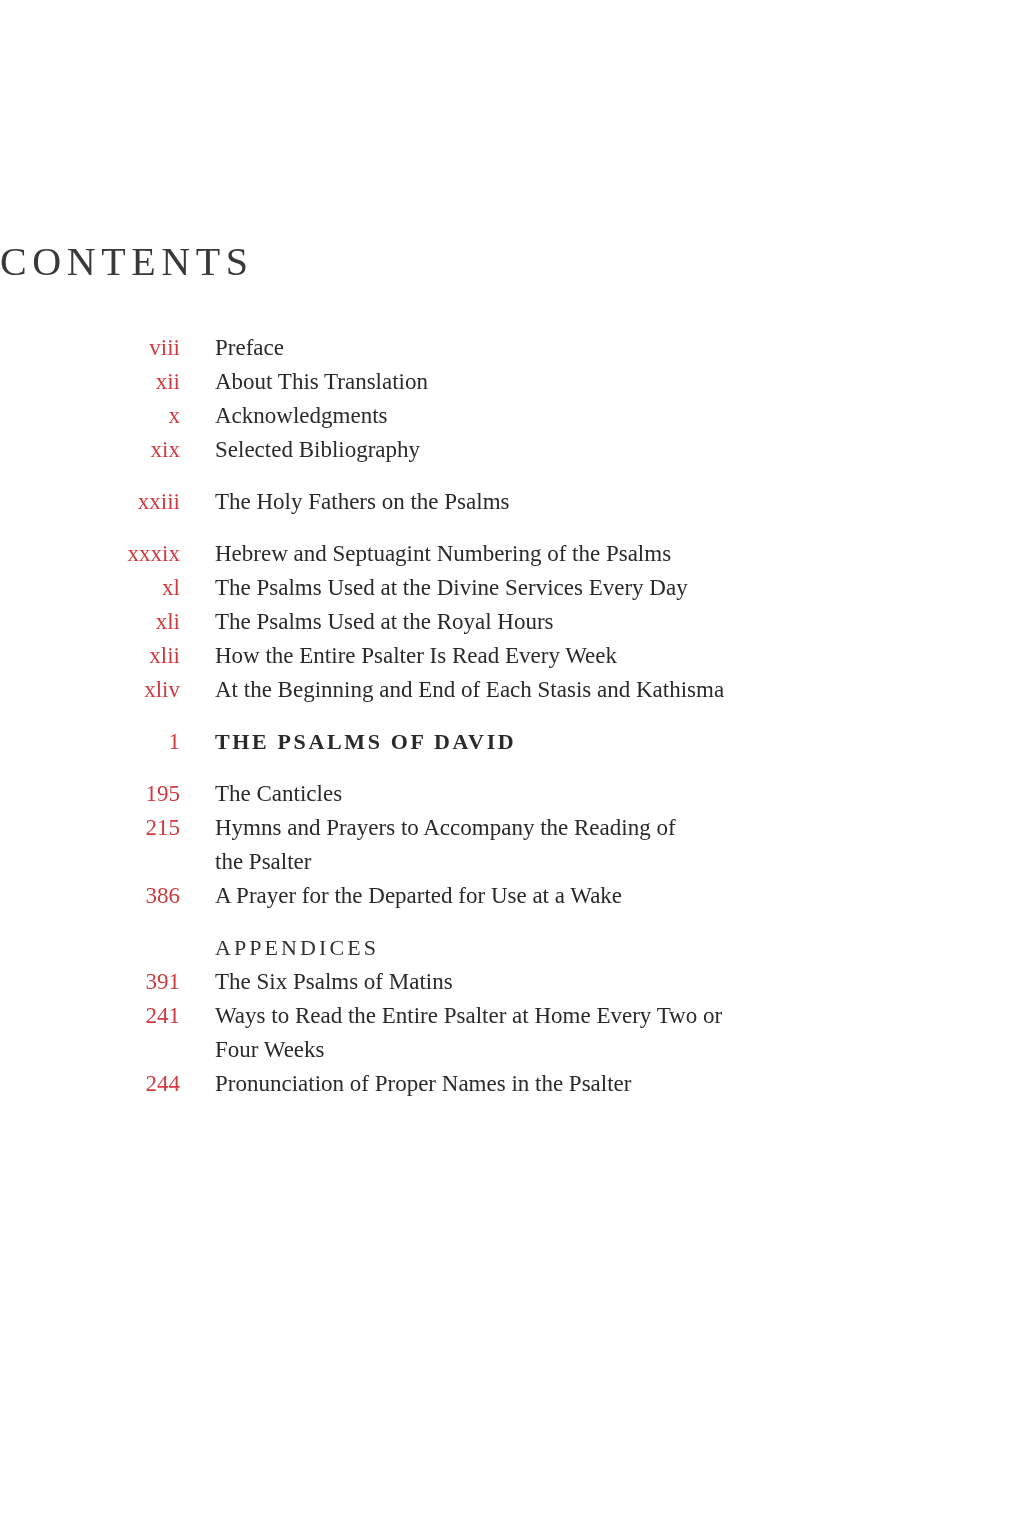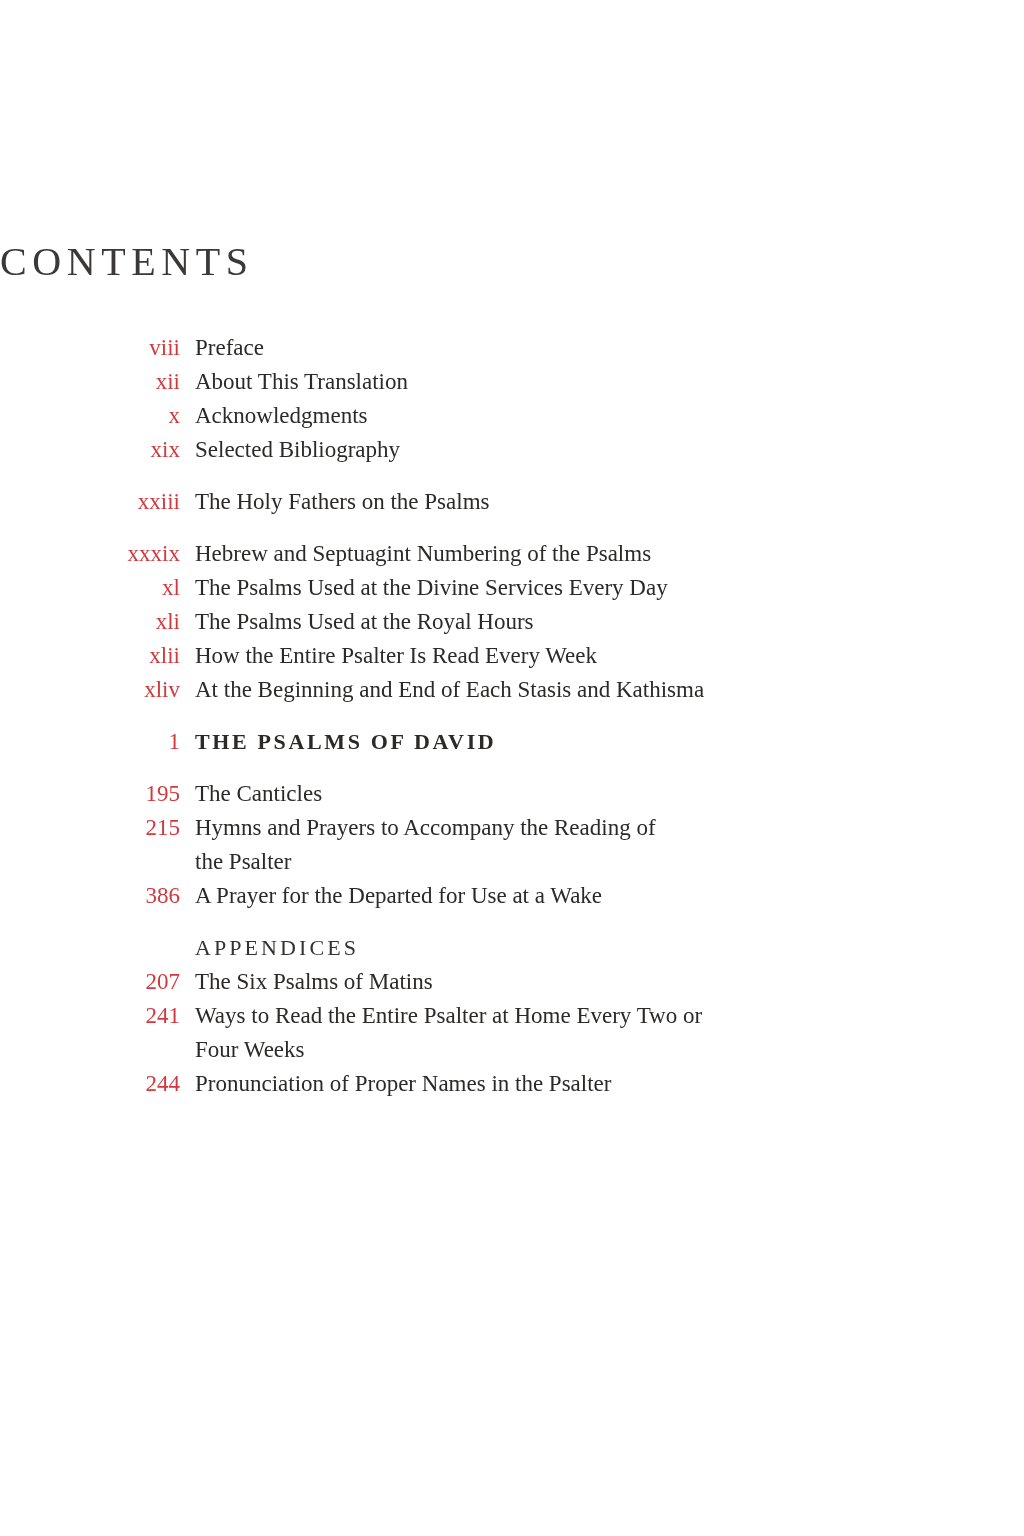--- a/index.html
+++ b/index.html
@@ -29,21 +29,21 @@
   .toc {
     margin-left: 70px;
     width: 812px;
   }
   .toc-group {
     margin-bottom: 18px;
   }
   .toc-row {
     display: grid;
     grid-template-columns: 110px 1fr;
-    column-gap: 15px;
+    column-gap: 35px;
     font-size: 23px;
     line-height: 34px;
   }
   .toc-num {
     text-align: right;
     color: #d03a3e;
   }
   .toc-text {
     color: #2b2a28;
     white-space: pre-line;
@@ -134,21 +134,21 @@
     <span class="toc-num">386</span>
     <span class="toc-text">A Prayer for the Departed for Use at a Wake</span>
   </div>
       </div>
       <div class="toc-group">
         <div class="toc-row section-heading">
     <span class="toc-num"></span>
     <span class="toc-text">APPENDICES</span>
   </div>
         <div class="toc-row">
-    <span class="toc-num">207</span>
+    <span class="toc-num">391</span>
     <span class="toc-text">The Six Psalms of Matins</span>
   </div>
         <div class="toc-row">
     <span class="toc-num">241</span>
     <span class="toc-text">Ways to Read the Entire Psalter at Home Every Two or
 Four Weeks</span>
   </div>
         <div class="toc-row">
     <span class="toc-num">244</span>
     <span class="toc-text">Pronunciation of Proper Names in the Psalter</span>

